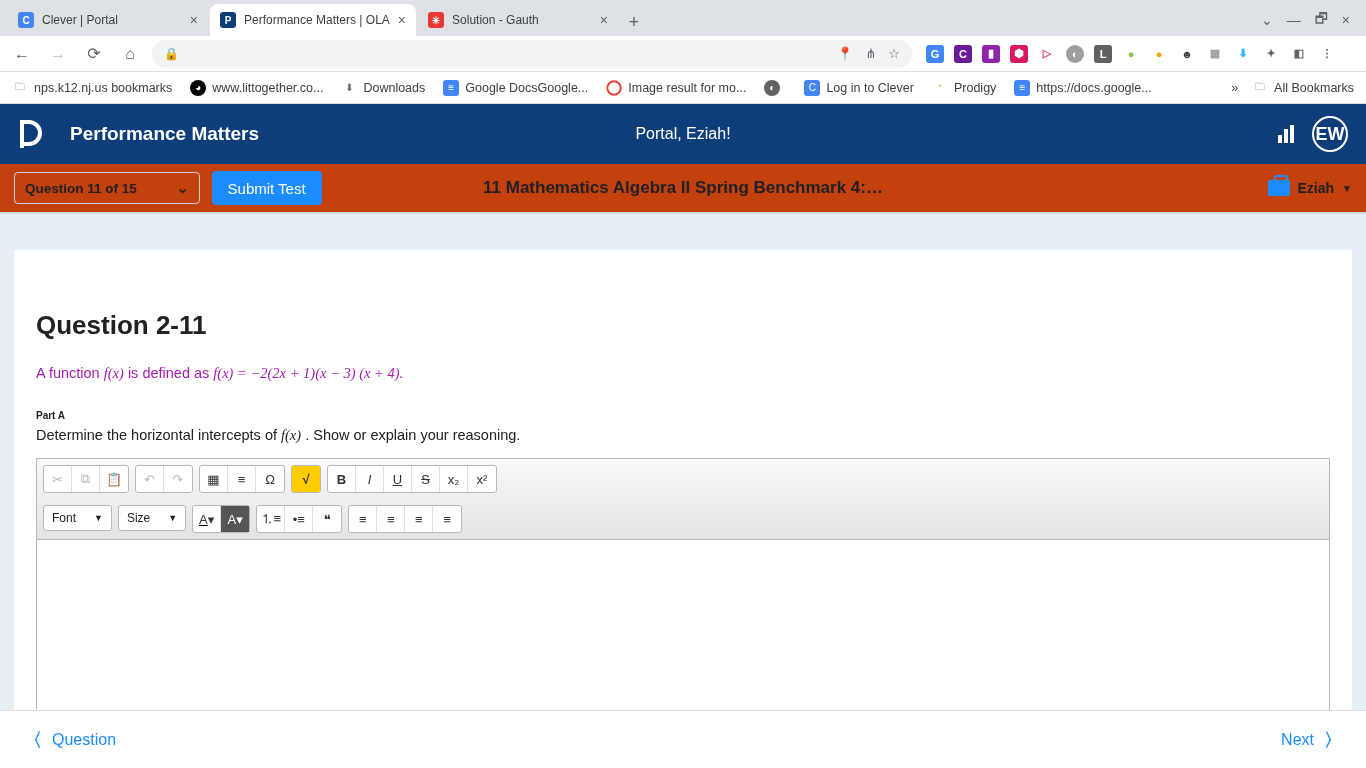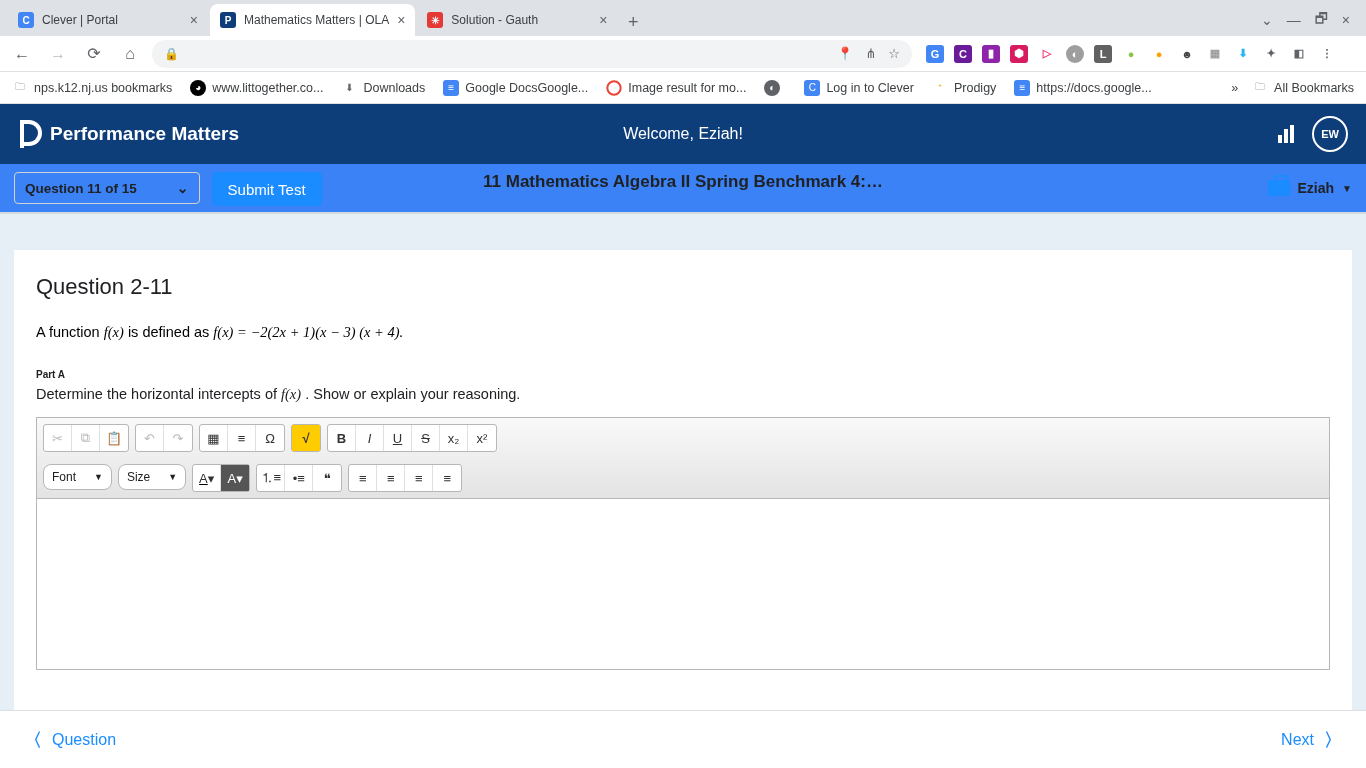--- a/index.html
+++ b/index.html
@@ -27,58 +27,58 @@
   .ext-icons { display: flex; align-items: center; gap: 10px; margin-left: 6px; }
   .ext-ico { width: 18px; height: 18px; border-radius: 3px; display: flex; align-items: center; justify-content: center; font-size: 11px; font-weight: bold; }
 
   .bm-row { height: 32px; background: #fff; display: flex; align-items: center; padding: 0 12px; gap: 18px; border-bottom: 1px solid #e0e0e0; font-size: 12.5px; color: #3c4043; }
   .bm { display: flex; align-items: center; gap: 6px; white-space: nowrap; }
   .bm .ico { width: 16px; height: 16px; border-radius: 3px; display: flex; align-items: center; justify-content: center; font-size: 10px; }
   .bm-right { margin-left: auto; display: flex; align-items: center; gap: 14px; }
 
   
   .appbar { background: #0e3e7a; color: #fff; height: 60px; display: flex; align-items: center; padding: 0 18px; }
-  .brand { display: flex; align-items: center; gap: 8px; font-size: 19px; font-weight: 600; }
+  .brand { display: flex; align-items: center; gap: 28px; font-size: 19px; font-weight: 600; }
   .brand-logo { width: 24px; height: 32px; position: relative; }
   .brand-logo::before { content: ""; position: absolute; left: 2px; top: 2px; width: 4px; height: 28px; background: #fff; }
   .brand-logo::after { content: ""; position: absolute; left: 2px; top: 2px; width: 18px; height: 18px; border: 4px solid #fff; border-left: none; border-radius: 0 20px 20px 0; }
   .welcome { position: absolute; left: 50%; transform: translateX(-50%); font-size: 16px; }
   .appbar-right { margin-left: auto; display: flex; align-items: center; gap: 18px; }
   .bar-icon { display: flex; align-items: flex-end; gap: 2px; height: 18px; }
   .bar-icon span { width: 4px; background: #fff; }
-  .avatar { width: 36px; height: 36px; border-radius: 50%; border: 2px solid #fff; display: flex; align-items: center; justify-content: center; font-size: 11px; font-weight: 600; }
-
-  
-  .toolbar2 { height: 50px; background: #3b82f6; display: flex; padding: 8px 14px; gap: 12px; border-bottom: 2px solid #d4d9de; position: relative; }
+  .avatar { width: 36px; height: 36px; border-radius: 50%; border: 2px solid #fff; display: flex; align-items: center; justify-content: center; font-size: 18px; font-weight: 600; }
+
+  
+  .toolbar2 { height: 50px; background: #c2410c; display: flex; align-items: center; padding: 8px 14px; gap: 12px; border-bottom: 2px solid #d4d9de; position: relative; }
   .q-select { border: 1px solid #cfd3d8; border-radius: 4px; height: 32px; display: flex; align-items: center; padding: 0 10px; gap: 40px; font-weight: 600; font-size: 13.5px; }
   .q-select .chev { font-size: 14px; }
   .submit-btn { background: #1a8cff; color: #fff; border: none; border-radius: 4px; height: 34px; padding: 0 16px; font-size: 15px; font-weight: 500; cursor: pointer; }
   .test-title { position: absolute; left: 50%; transform: translateX(-50%); font-size: 17px; font-weight: 700; color: #202124; }
   .tools { margin-left: auto; display: flex; align-items: center; gap: 8px; font-weight: 600; font-size: 14px; }
   .toolbox-ico { width: 22px; height: 16px; background: #1a8cff; border-radius: 2px; position: relative; }
   .toolbox-ico::before { content: ""; position: absolute; top: -5px; left: 6px; width: 10px; height: 5px; border: 2px solid #1a8cff; border-bottom: none; border-radius: 3px 3px 0 0; }
 
   
   .stage { background: #e6eef6; padding: 36px 14px 0; height: calc(768px - 36px - 36px - 32px - 60px - 50px - 58px); overflow: hidden; }
   .card { background: #fff; padding: 24px 22px; height: 100%; }
-  .q-title { font-size: 22px; font-weight: 400; margin-bottom: 24px; }
-  .q-text { font-size: 14.5px; color: #000000; margin-bottom: 28px; }
+  .q-title { font-size: 26px; font-weight: 700; margin-bottom: 24px; margin-top: 36px; }
+  .q-text { font-size: 14.5px; color: #a21caf; margin-bottom: 28px; }
   .math { font-family: 'Cambria Math', 'Times New Roman', serif; font-style: italic; }
   .part-label { font-weight: 700; font-size: 10px; margin-bottom: 6px; }
   .part-text { font-size: 14.5px; margin-bottom: 14px; }
 
   
   .rte { border: 1px solid #b7b7b7; }
   .rte-bar { background: linear-gradient(#f9f9f9,#e3e3e3); padding: 6px; display: flex; flex-wrap: wrap; gap: 6px; border-bottom: 1px solid #b7b7b7; }
   .rte-group { display: flex; border: 1px solid #b7b7b7; border-radius: 3px; background: #fff; }
   .rte-btn { width: 28px; height: 26px; display: flex; align-items: center; justify-content: center; border-right: 1px solid #e0e0e0; font-size: 13px; color: #333; font-family: Arial; }
   .rte-btn:last-child { border-right: none; }
   .rte-btn.math-btn { background: #ffcc00; font-weight: bold; }
   .rte-btn.disabled { color: #bbb; }
-  .rte-sel { height: 26px; border: 1px solid #b7b7b7; border-radius: 8px; background: #fff; display: flex; align-items: center; padding: 12px 8px; font-size: 12px; gap: 18px; }
+  .rte-sel { height: 26px; border: 1px solid #b7b7b7; border-radius: 3px; background: #fff; display: flex; align-items: center; padding: 12px 8px; font-size: 12px; gap: 18px; }
   .rte-body { height: 170px; background: #fff; }
 
   
   .footer { height: 58px; border-top: 1px solid #dcdfe3; display: flex; align-items: center; padding: 0 24px; background: #fff; }
   .nav-link { color: #1a8cff; font-size: 16px; display: flex; align-items: center; gap: 10px; cursor: pointer; }
   .nav-link.right { margin-left: auto; }
   .nav-link .arr { font-size: 18px; font-weight: bold; }
 
   svg { display: block; }
 </style>
@@ -86,21 +86,21 @@
 <body>
 
 <div class="chrome-top">
   <div class="tab">
     <span class="favicon" style="background:#4285f4">C</span>
     <span class="title">Clever | Portal</span>
     <span class="close">×</span>
   </div>
   <div class="tab active">
     <span class="favicon" style="background:#0e3e7a">P</span>
-    <span class="title">Mathematics Matters | OLA</span>
+    <span class="title">Performance Matters | OLA</span>
     <span class="close">×</span>
   </div>
   <div class="tab">
     <span class="favicon" style="background:#e53935">✳</span>
     <span class="title">Solution - Gauth</span>
     <span class="close">×</span>
   </div>
   <div class="newtab">+</div>
   <div class="chrome-winctrl">
     <span>⌄</span>
@@ -190,21 +190,21 @@
         <span>All Bookmarks</span>
       </div>
   </div>
 </div>
 
 <div class="appbar">
   <div class="brand">
     <div class="brand-logo"></div>
     <span>Performance Matters</span>
   </div>
-  <div class="welcome">Welcome, Eziah!</div>
+  <div class="welcome">Portal, Eziah!</div>
   <div class="appbar-right">
     <div class="bar-icon">
       <span style="height:8px"></span>
         <span style="height:14px"></span>
         <span style="height:18px"></span>
     </div>
     <div class="avatar">EW</div>
   </div>
 </div>
 

